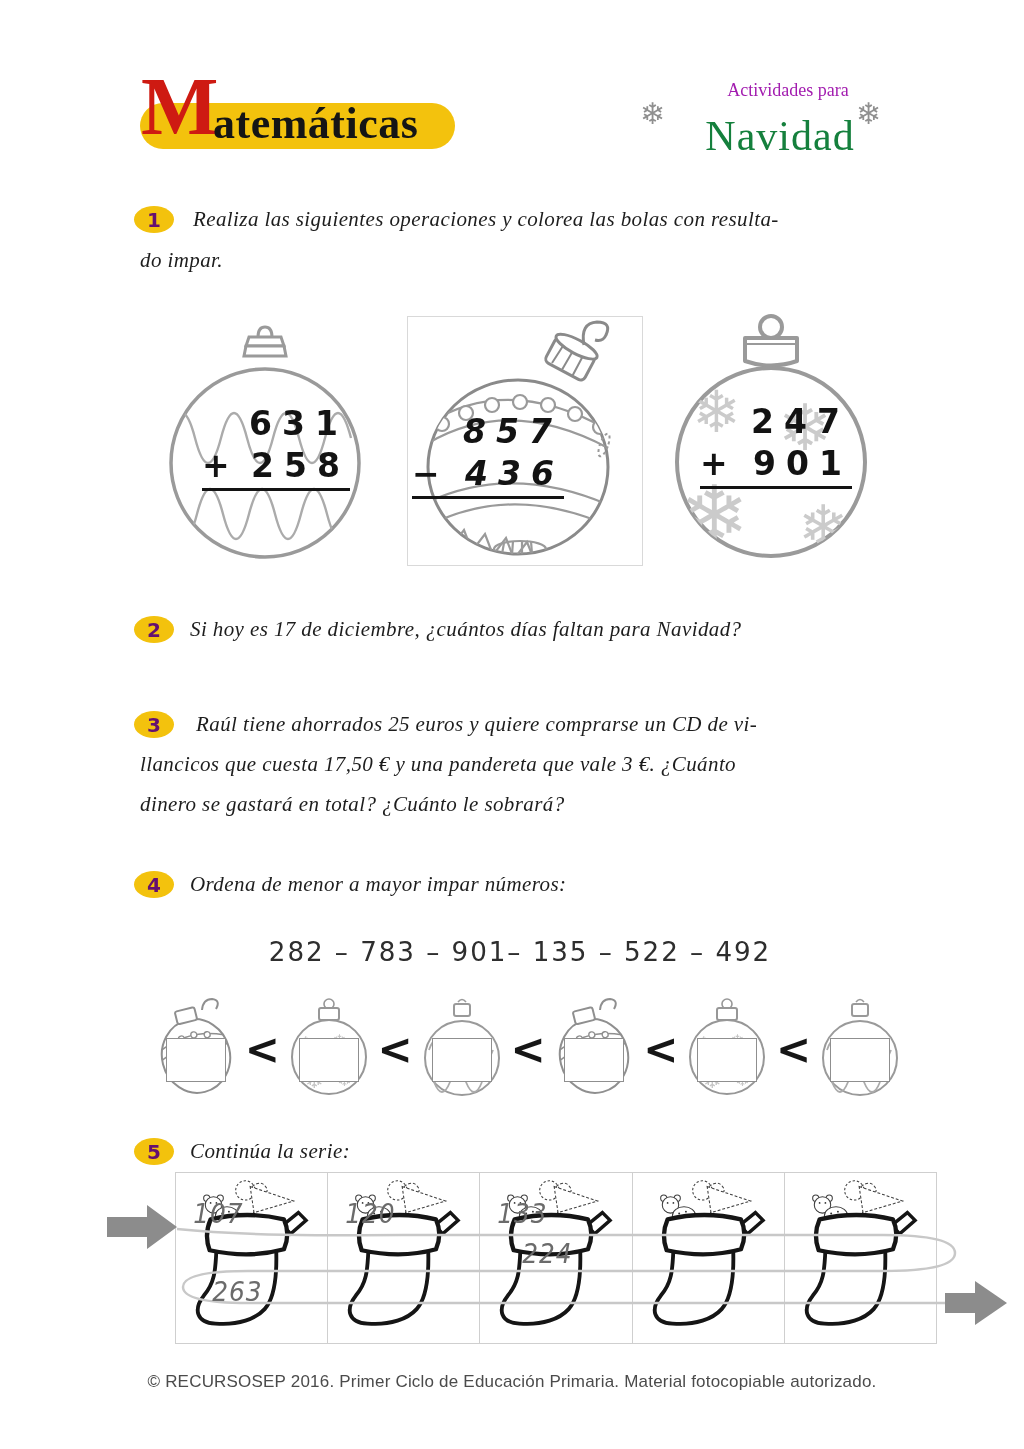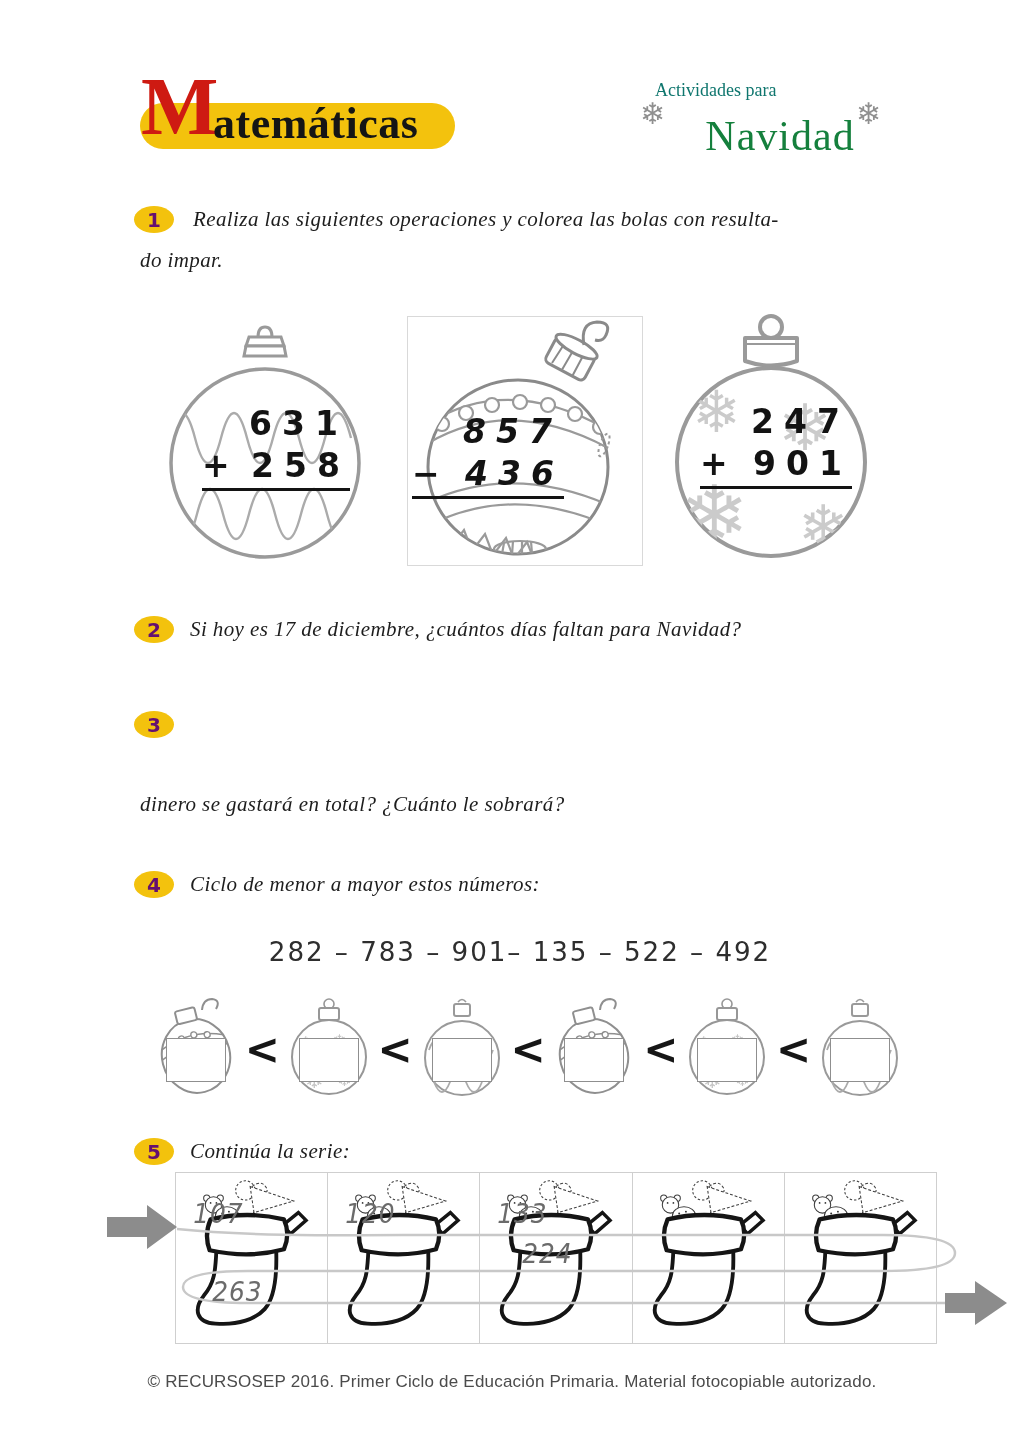--- a/index.html
+++ b/index.html
@@ -7,22 +7,22 @@
         font-family:"Liberation Sans",sans-serif;}
 
   
   .logo-pill{position:absolute;left:140px;top:103px;width:315px;height:46px;
              background:#F3C20D;border-radius:24px;}
   .logo-m{position:absolute;left:141px;top:66px;font-family:"Liberation Serif",serif;
           font-weight:700;font-size:82px;line-height:82px;color:#CE1A12;}
   .logo-rest{position:absolute;left:213px;top:99px;font-family:"Liberation Serif",serif;
              font-weight:700;font-size:44px;line-height:50px;color:#151515;letter-spacing:0.5px;}
   .brand-flake{position:absolute;top:96px;font-size:30px;color:#8f8f8f;}
-  .brand-top{position:absolute;left:655px;top:80px;width:170px;text-align:left;
-             font-family:"Liberation Serif",serif;font-size:18px;color:#0f766e;}
+  .brand-top{position:absolute;left:703px;top:80px;width:170px;text-align:center;
+             font-family:"Liberation Serif",serif;font-size:18px;color:#a21caf;}
   .brand-bottom{position:absolute;left:672px;top:112px;width:216px;text-align:center;
              font-family:"Liberation Serif",serif;font-size:42px;color:#15803d;letter-spacing:1px;}
 
   
   .badge{position:absolute;width:40px;height:27px;background:#F3C20D;border-radius:50%;
          display:flex;align-items:center;justify-content:center;}
   .badge span{font-family:"DejaVu Sans",sans-serif;font-weight:800;font-size:20px;color:#651070;}
   .script{position:absolute;font-family:Liberation Serif, serif;font-style:italic;
           font-size:21px;color:#1d1d1d;letter-spacing:0.4px;white-space:nowrap;}
 
@@ -257,26 +257,28 @@
   </div>
 
   <div class="badge" style="left:134px;top:616px;">
     <span>2</span>
   </div>
   <div class="script" style="left:190px;top:617px;">Si hoy es 17 de diciembre, ¿cuántos días faltan para Navidad?</div>
 
   <div class="badge" style="left:134px;top:711px;">
     <span>3</span>
   </div>
+  <div class="script" style="left:196px;top:712px;">Raúl tiene ahorrados 25 euros y quiere comprarse un CD de vi-</div>
+  <div class="script" style="left:140px;top:752px;">llancicos que cuesta 17,50 € y una pandereta que vale 3 €. ¿Cuánto</div>
   <div class="script" style="left:140px;top:792px;">dinero se gastará en total? ¿Cuánto le sobrará?</div>
 
   <div class="badge" style="left:134px;top:871px;">
     <span>4</span>
   </div>
-  <div class="script" style="left:190px;top:872px;">Ciclo de menor a mayor estos números:</div>
+  <div class="script" style="left:190px;top:872px;">Ordena de menor a mayor impar números:</div>
   <div class="numbers-line">282 – 783 – 901– 135 – 522 – 492</div>
 
   <div class="orn-row">
     <div class="orn">
       <svg viewBox="0 0 88 104">
           <use href="#sym-orn-tilted"></use>
         </svg>
       <div class="answer-box"></div>
     </div>
     <div class="lt-sign">&lt;</div>

